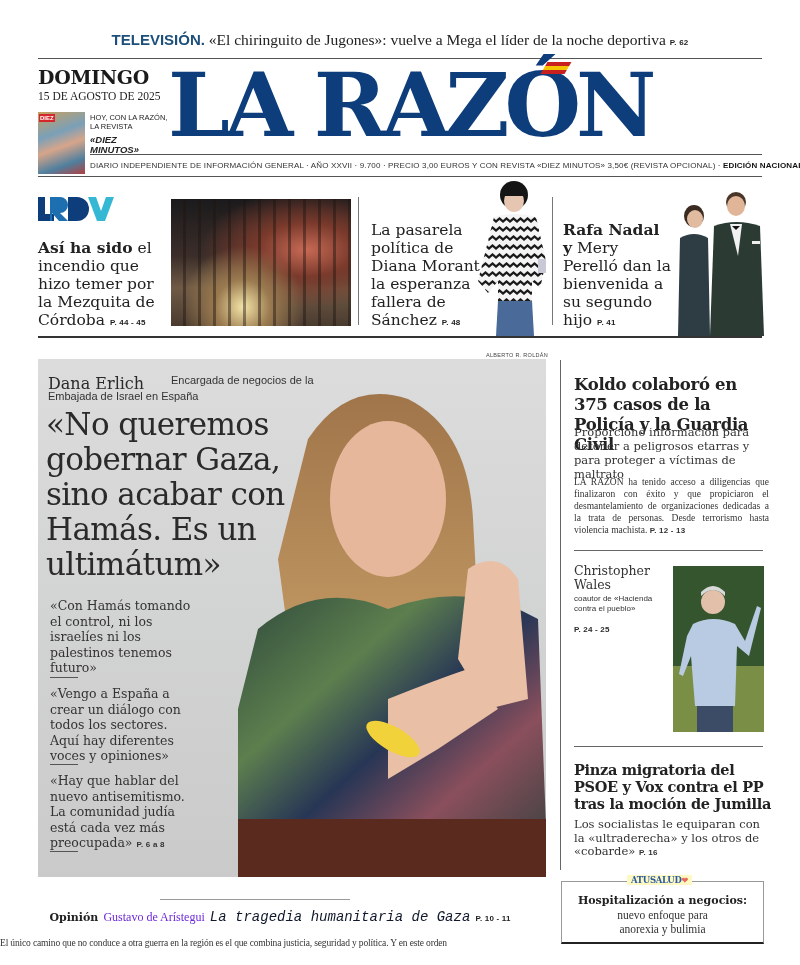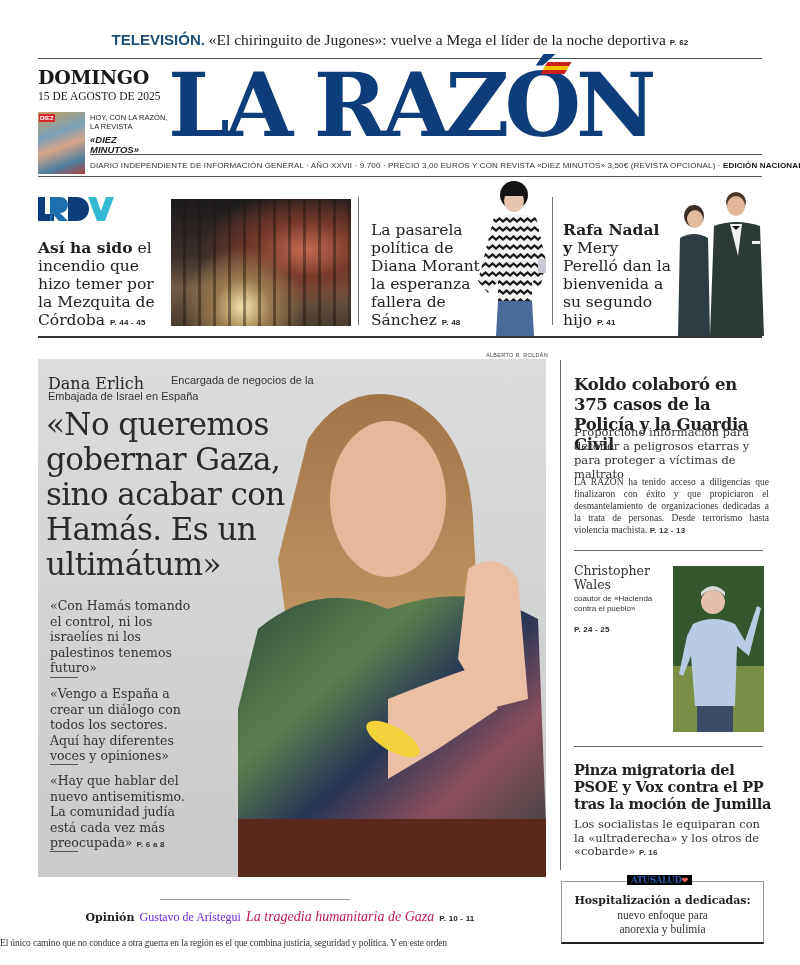--- a/index.html
+++ b/index.html
@@ -62,31 +62,31 @@
   #wales-name { left: 574px; top: 564px; font-family: "DejaVu Serif", serif; font-size: 12.5px; line-height: 14px; color: #333; }
   #wales-role { left: 574px; top: 594px; font-family: "Liberation Sans", sans-serif; font-size: 8px; line-height: 9.5px; color: #333; }
   #wales-quote { left: 574px; top: 618px; width: 100px; font-family: "DejaVu Serif", serif; font-size: 13.5px; line-height: 16.5px; color: #2a2a2a; letter-spacing: -0.3px; }
   #wales-photo { left: 673px; top: 566px; width: 91px; height: 166px; background:
       radial-gradient(ellipse at 45% 25%, #e6dfd8 0%, #c8bfb4 8%, rgba(0,0,0,0) 12%),
       linear-gradient(180deg, #26412a 0%, #3d6a34 40%, #6c8f45 70%, #8e9d55 100%); overflow: hidden; }
   #pinza-head { left: 574px; top: 761px; width: 200px; font-family: "DejaVu Serif", serif; font-weight: 700; font-size: 14.5px; line-height: 17px; color: #222; letter-spacing: -0.3px; }
   #pinza-sub { left: 574px; top: 818px; width: 190px; font-family: "DejaVu Serif", serif; font-size: 11.5px; line-height: 13.5px; color: #333; }
 
   #salud-box { left: 561px; top: 881px; width: 203px; height: 63px; border: 1px solid #999; border-bottom: 2px solid #222; }
-  #salud-tag { position: absolute; left: 65px; top: -7px; background: #000000; padding: 0 4px; font-family: "DejaVu Serif", serif; font-weight: 700; font-size: 8.5px; color: #2b5aa3; letter-spacing: -0.3px; }
+  #salud-tag { position: absolute; left: 65px; top: -7px; background: #fef9c3; padding: 0 4px; font-family: "DejaVu Serif", serif; font-weight: 700; font-size: 8.5px; color: #2b5aa3; letter-spacing: -0.3px; }
   #salud-tag .heart { color: #e36b5a; font-size: 8px; }
   #salud-title { position: absolute; left: 0; top: 12px; width: 201px; text-align: center; font-family: "DejaVu Serif", serif; font-weight: 700; font-size: 11px; color: #222; }
   #salud-sub { position: absolute; left: 0; top: 27px; width: 201px; text-align: center; font-family: "Liberation Serif", serif; font-size: 11.5px; line-height: 13.5px; color: #333; }
 
   
   #op-rule { left: 160px; top: 899px; width: 190px; height: 1px; background: #999; }
   #opinion { left: 0; top: 906px; width: 560px; text-align: center; white-space: nowrap; }
   #opinion .lab { font-family: "DejaVu Serif", serif; font-weight: 700; font-size: 11px; color: #222; }
   #opinion .auth { font-family: "Liberation Serif", serif; font-size: 12px; color: #6d28d9; }
-  #opinion .ttl { font-family: Liberation Serif, serif; font-style: italic; font-size: 14px; color: #be185d; }
+  #opinion .ttl { font-family: Liberation Mono, monospace; font-style: italic; font-size: 14px; color: #0f172a; }
   #op-body { left: 0; top: 938px; width: 560px; font-family: "Liberation Serif", serif; font-size: 9.5px; color: #333; white-space: nowrap; letter-spacing: -0.15px; }
 </style>
 </head>
 <body>
 
 <div id="top-teaser" class="abs">
   <span class="kicker">TELEVISIÓN.</span>
   <span>«El chiringuito de Jugones»: vuelve a Mega el líder de la noche deportiva</span>
   <span class="pref">P. 62</span>
 </div>
@@ -234,21 +234,21 @@
 <div id="pinza-head" class="abs">Pinza migratoria del PSOE y Vox contra el PP tras la moción de Jumilla</div>
 <div id="pinza-sub" class="abs">
   <span>Los socialistas le equiparan con la «ultraderecha» y los otros de «cobarde»</span>
   <span class="pref">P. 16</span>
 </div>
 
 <div id="salud-box" class="abs">
   <div id="salud-tag">
     <span>ATUSALUD</span><span class="heart">❤</span>
   </div>
-  <div id="salud-title">Hospitalización a dedicadas:</div>
+  <div id="salud-title">Hospitalización a negocios:</div>
   <div id="salud-sub" style="padding:0 45px;">nuevo enfoque para anorexia y bulimia</div>
 </div>
 
 <div id="op-rule" class="abs"></div>
 <div id="opinion" class="abs">
   <span class="lab">Opinión</span>
   <span class="auth">Gustavo de Arístegui</span>
   <span class="ttl">La tragedia humanitaria de Gaza</span>
   <span class="pref">P. 10 - 11</span>
 </div>

